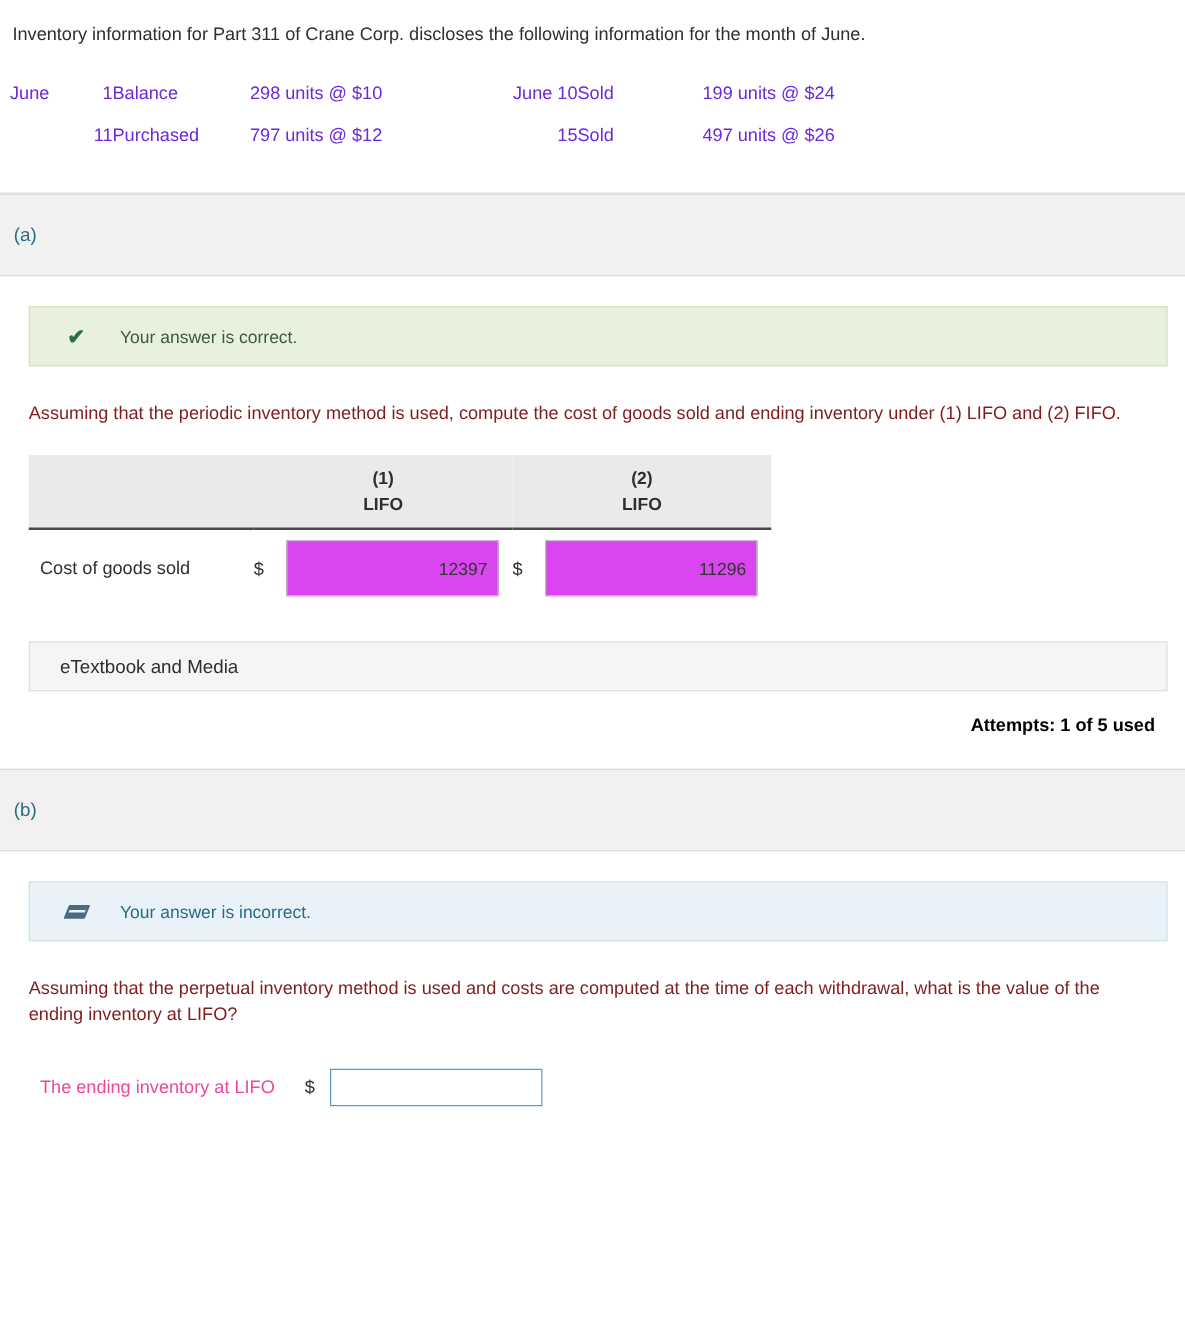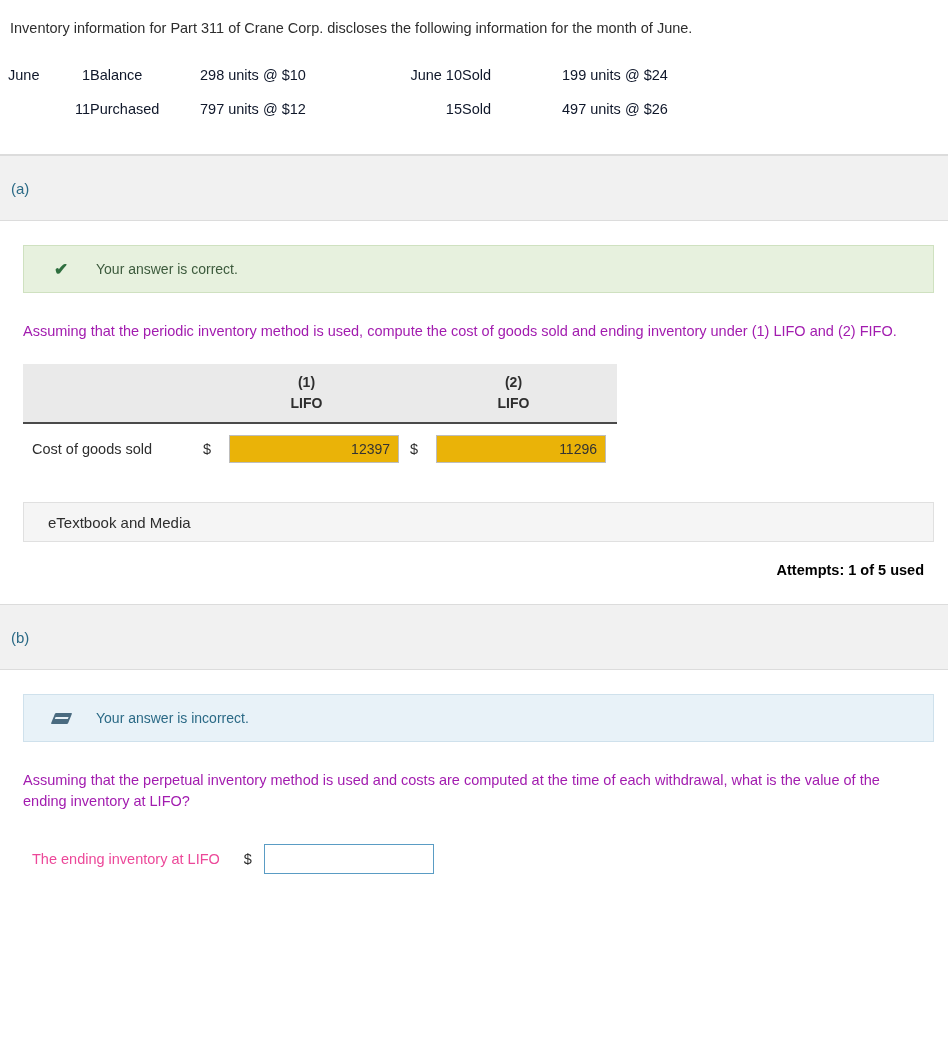--- a/index.html
+++ b/index.html
@@ -27,21 +27,21 @@
     padding: 18px 14px 6px 10px;
     font-size: 14.5px;
     color: #2e2e2e;
     line-height: 1.4;
   }
 
   .data-table {
     border-collapse: collapse;
     margin: 14px 0 0 8px;
     font-size: 14.5px;
-    color: #0f172a;
+    color: #6d28d9;
   }
   .data-table td {
     padding: 9px 0;
     white-space: nowrap;
     vertical-align: middle;
   }
   .c-month { width: 48px; text-align: left; padding-left: 10px; }
   .c-day   { width: 34px; text-align: right; padding-right: 8px;}
   .c-act   { width: 110px; padding-left: 11px;}
   .c-qty   { width: 160px; padding-left: 0px;}
@@ -108,21 +108,21 @@
     font-size: 17px;
     font-weight: bold;
     line-height: 1;
   }
   .banner-text { line-height: 1; }
 
   .question {
     margin: 28px 0 0 0;
     line-height: 1.45;
     font-size: 14.5px;
-    color: #a21caf;
+    color: #7f1d1d;
     max-width: 900px;
   }
 
   
   .ans-table {
     border-collapse: collapse;
     margin: 22px 0 0 0;
     font-size: 14.5px;
   }
   .ans-head-blank {
@@ -153,23 +153,23 @@
     padding: 8px 0 8px 0;
     white-space: nowrap;
   }
   .dollar {
     display: inline-block;
     width: 22px;
     color: #2e2e2e;
   }
   .ans-input {
     width: 170px;
-    height: 28px;
+    height: 45px;
     border: 1px solid #bdbdbd;
-    background: #eab308;
+    background: #d946ef;
     text-align: right;
     padding: 0 8px;
     font-family: "Liberation Sans", sans-serif;
     font-size: 14px;
     color: #333333;
     box-sizing: border-box;
   }
 
   
   .etext {

